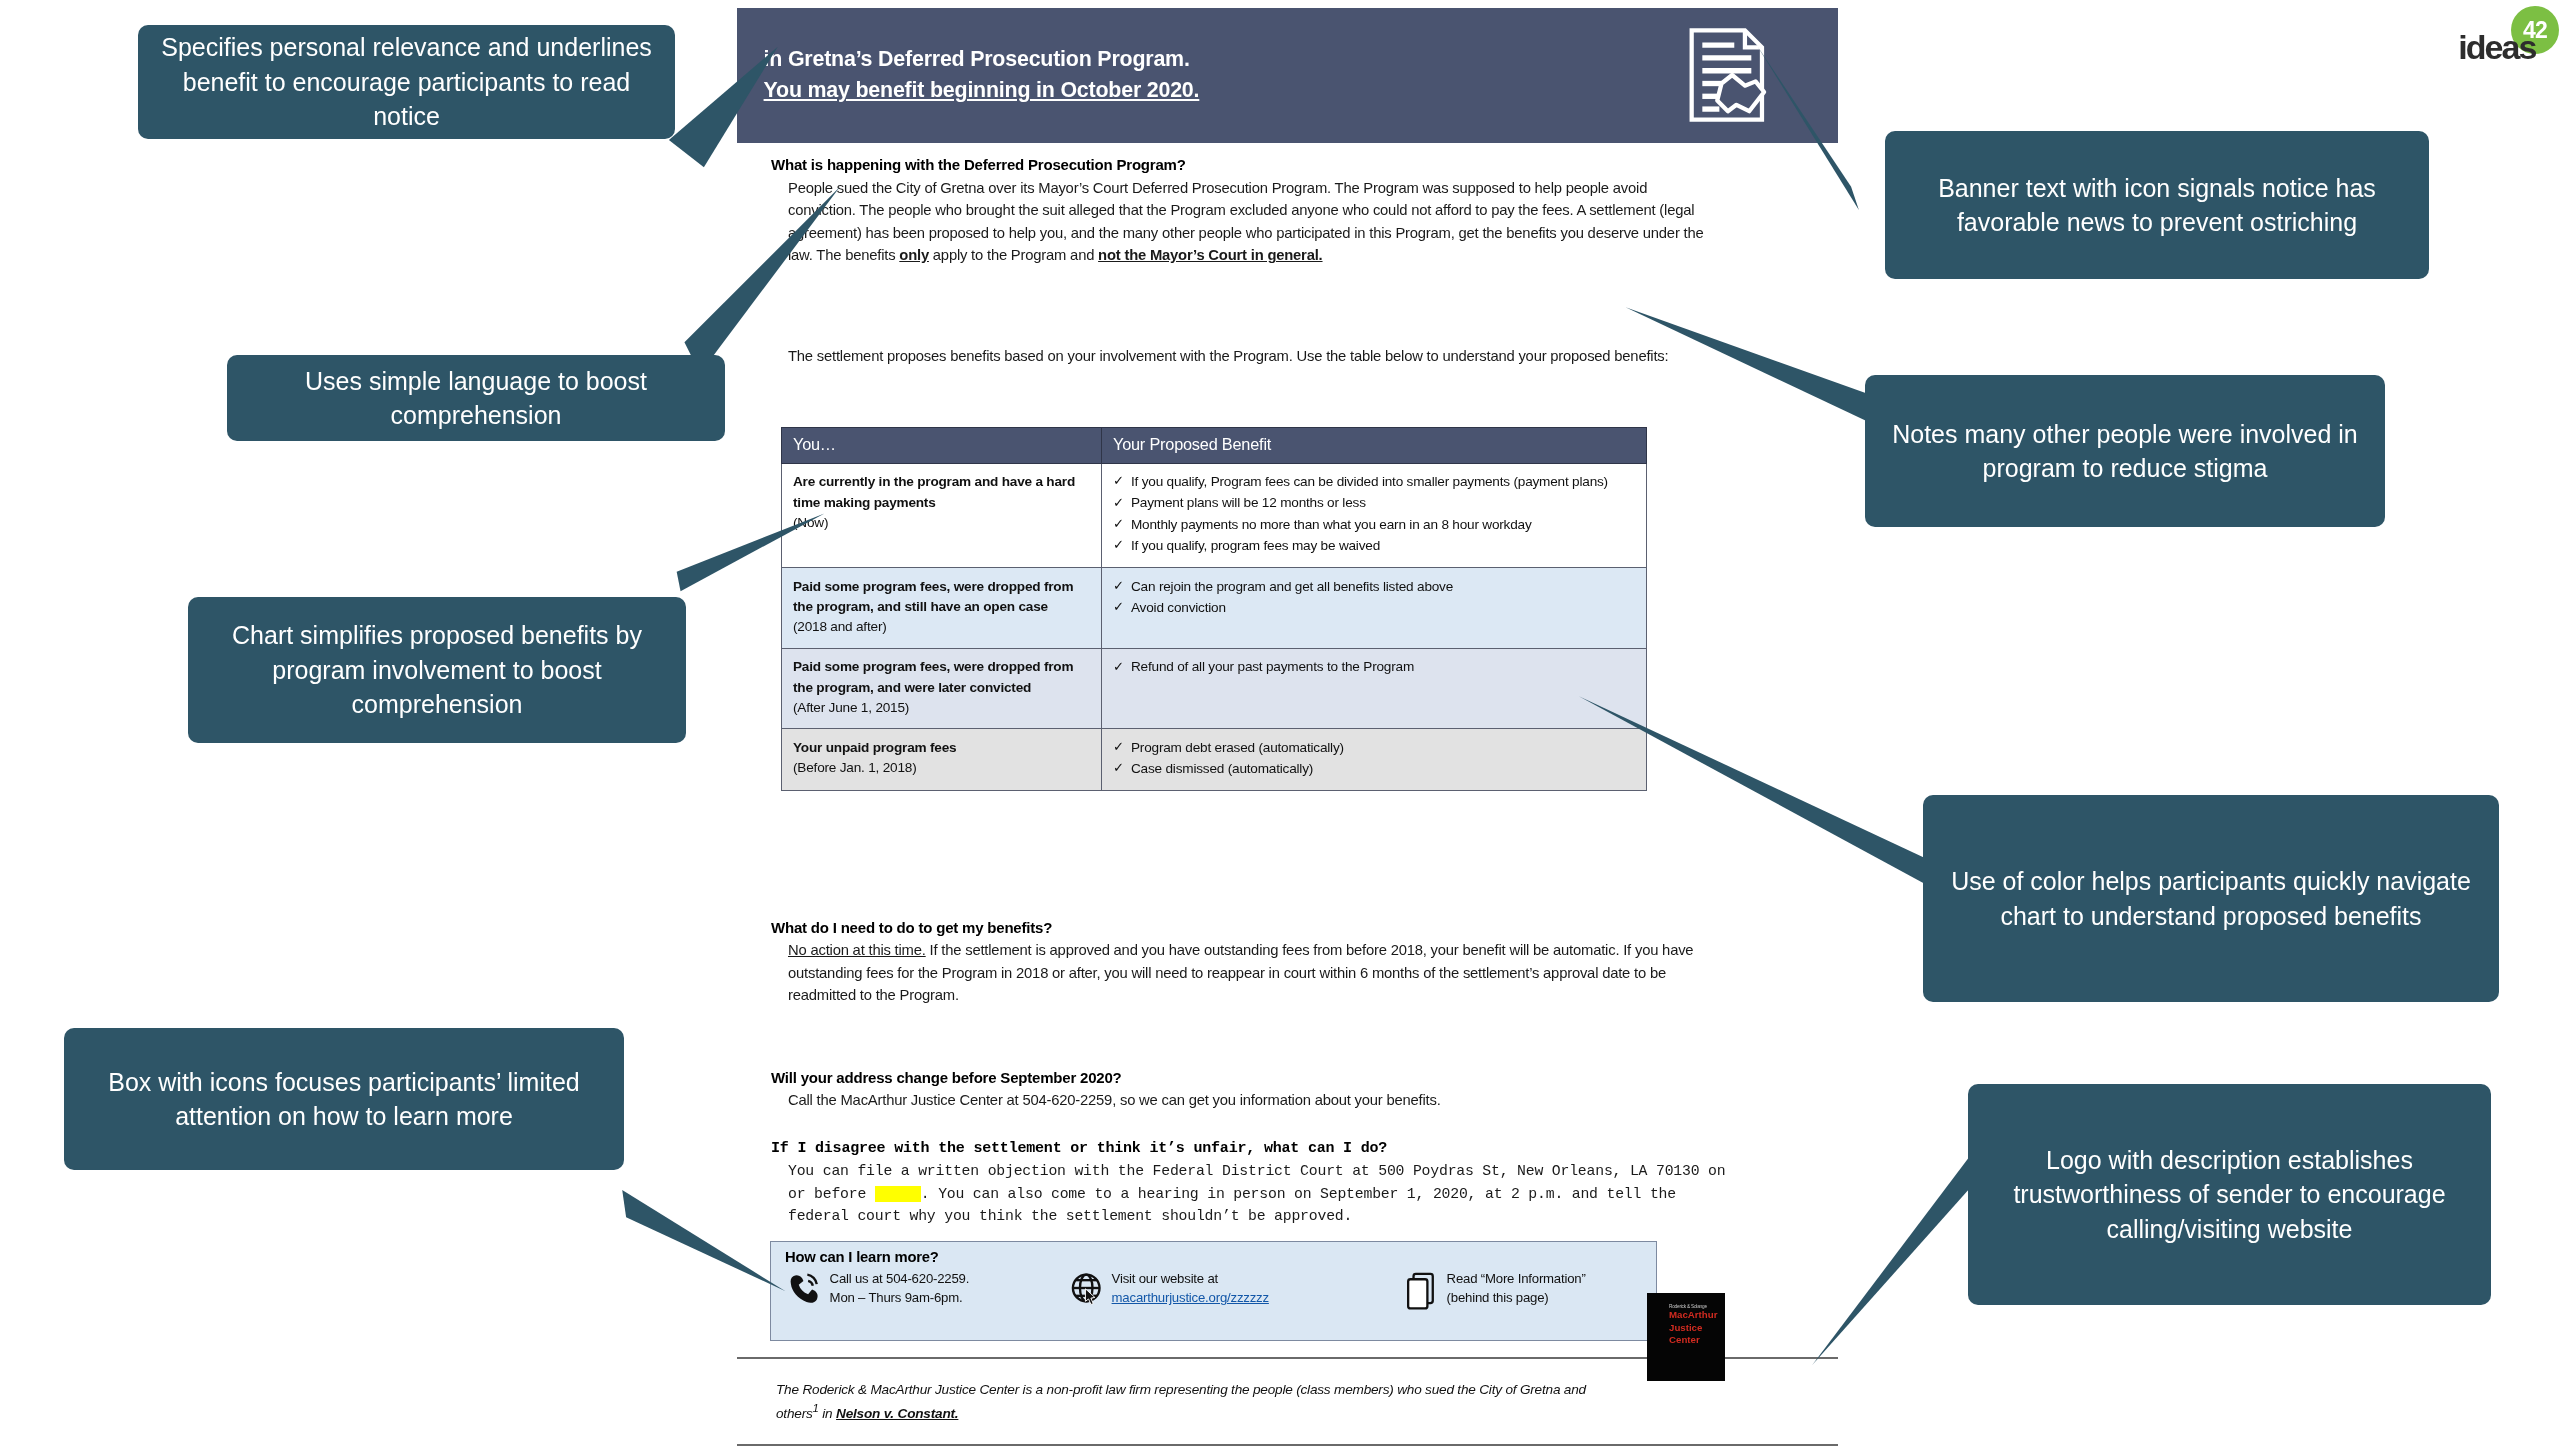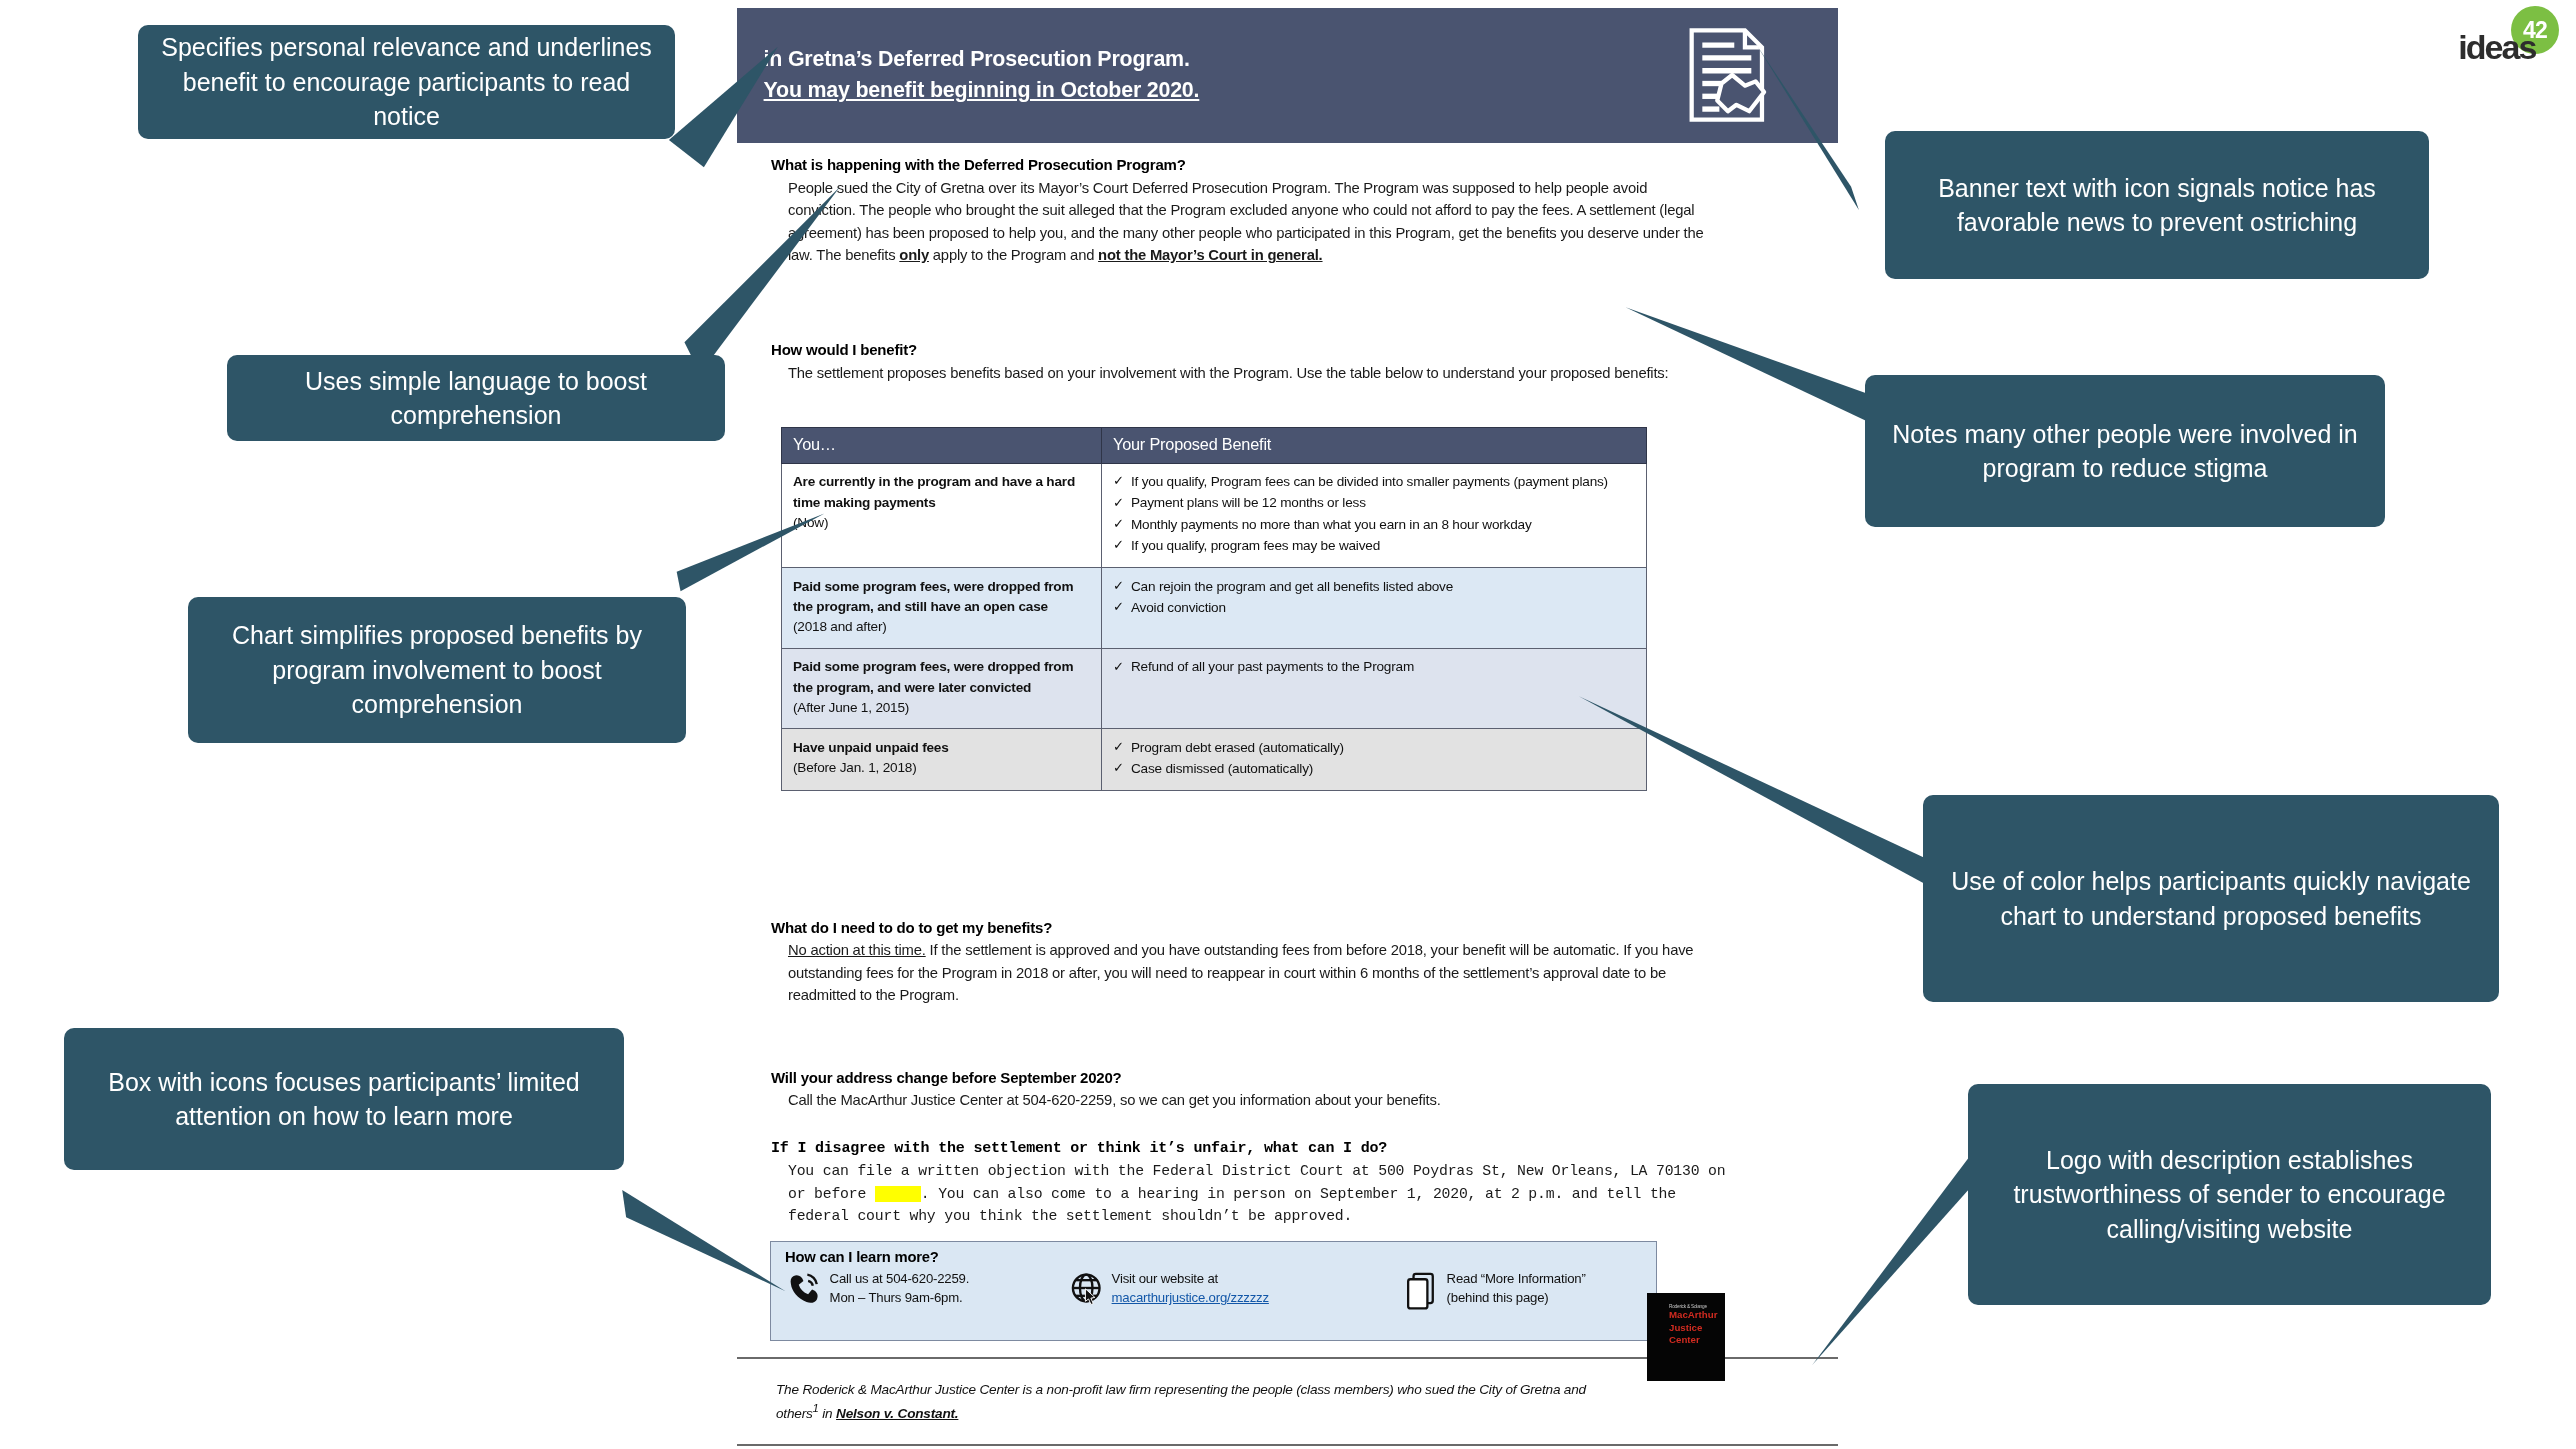--- a/index.html
+++ b/index.html
@@ -222,21 +222,20 @@
   </div>
 
   <div style="position:absolute;left:40px;top:156px;width:933px;">
     <div class="q-head">What is happening with the Deferred Prosecution Program?</div>
     <div class="q-body" style="margin-top:3.9px;">
       <span>People sued the City of Gretna over its Mayor’s Court Deferred Prosecution Program. The Program was supposed to help people avoid conviction. The people who brought the suit alleged that the Program excluded anyone who could not afford to pay the fees. A settlement (legal agreement) has been proposed to help you, and the many other people who participated in this Program, get the benefits you deserve under the law. The benefits </span><span class="ub">only</span><span> apply to the Program and </span><span class="ub">not the Mayor’s Court in general.</span>
     </div>
   </div>
 
   <div style="position:absolute;left:40px;top:341px;width:933px;">
-    <div class="q-head">How would I benefit?</div>
     <div class="q-body" style="margin-top:3.9px;">The settlement proposes benefits based on your involvement with the Program. Use the table below to understand your proposed benefits:</div>
   </div>
 
   <table class="benefits">
     <thead>
       <tr>
         <th style="width:320px;">You…</th>
         <th>Your Proposed Benefit</th>
       </tr>
     </thead>
@@ -273,21 +272,21 @@
           <div class="you-sub">(After June 1, 2015)</div>
         </td>
         <td>
           <ul class="checks">
             <li>Refund of all your past payments to the Program</li>
           </ul>
         </td>
       </tr>
       <tr class="r4">
         <td class="col-you">
-          <div class="you-bold">Have unpaid unpaid fees</div>
+          <div class="you-bold">Your unpaid program fees</div>
           <div class="you-sub">(Before Jan. 1, 2018)</div>
         </td>
         <td>
           <ul class="checks">
             <li>Program debt erased (automatically)</li>
             <li>Case dismissed (automatically)</li>
           </ul>
         </td>
       </tr>
     </tbody>

